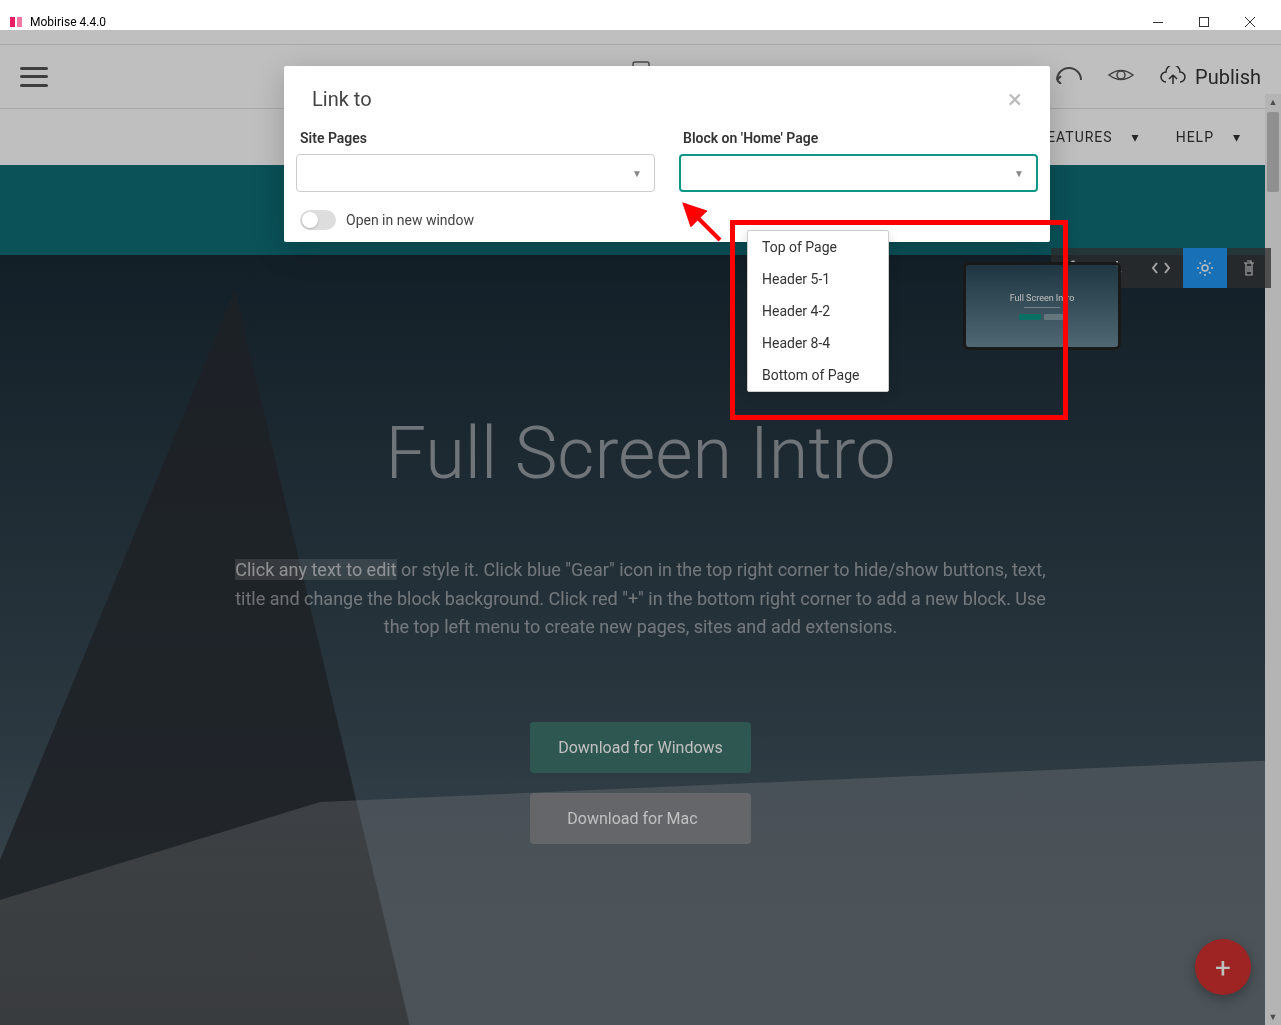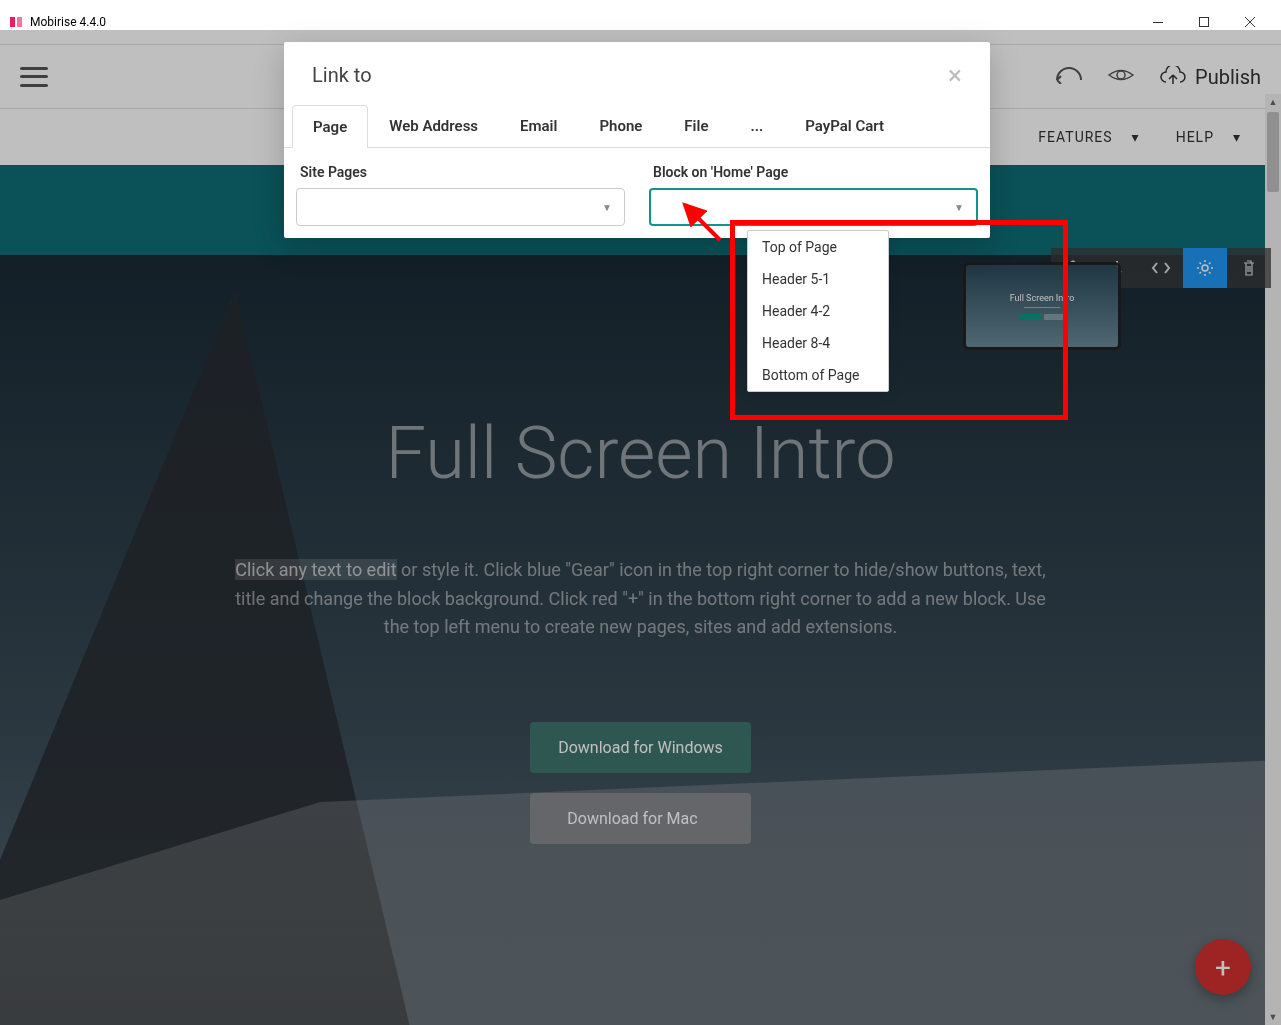--- a/index.html
+++ b/index.html
@@ -52,21 +52,21 @@
     .thumb-inner { width: 100%; height: 100%; background: linear-gradient(180deg, #2a4a5a 0%, #6a8a9a 100%); display: flex; flex-direction: column; align-items: center; justify-content: center; }
     .thumb-title { font-size: 9px; color: #fff; }
     
     
     .fab { position: absolute; bottom: 30px; right: 30px; width: 56px; height: 56px; border-radius: 50%; background: #d32f2f; color: #fff; font-size: 28px; display: flex; align-items: center; justify-content: center; cursor: pointer; box-shadow: 0 4px 12px rgba(0,0,0,0.3); z-index: 10; }
     
     
     .overlay { position: absolute; top: 30px; left: 0; right: 0; bottom: 0; background: rgba(0,0,0,0.25); z-index: 20; }
     
     
-    .modal { position: absolute; top: 42px; left: 284px; width: 706px; background: #fff; z-index: 30; border-radius: 2px; box-shadow: 0 8px 32px rgba(0,0,0,0.2); }
+    .modal { position: absolute; top: 66px; left: 284px; width: 766px; background: #fff; z-index: 30; border-radius: 2px; box-shadow: 0 8px 32px rgba(0,0,0,0.2); }
     .modal-header { padding: 18px 28px 0; display: flex; align-items: center; justify-content: space-between; }
     .modal-title { font-size: 20px; font-weight: 400; color: #444; }
     .modal-close { font-size: 26px; color: #bbb; cursor: pointer; }
     .modal-tabs { display: flex; padding: 14px 8px 0 8px; border-bottom: 1px solid #ddd; }
     .modal-tab { padding: 12px 20px; font-size: 15px; font-weight: 600; color: #333; cursor: pointer; border: 1px solid transparent; border-bottom: none; border-radius: 4px 4px 0 0; }
     .modal-tab.active { border-color: #ddd; background: #fff; position: relative; top: 1px; }
     .modal-body { padding: 16px 12px 12px; }
     .form-row { display: flex; gap: 24px; }
     .form-group { flex: 1; }
     .form-label { font-size: 14px; font-weight: 600; color: #333; margin-bottom: 8px; display: block; padding-left: 4px; }
@@ -225,43 +225,40 @@
   </div>
 </div>
 
 <div class="fab">+</div>
 
 <div class="modal">
   <div class="modal-header">
     <div class="modal-title">Link to</div>
     <div class="modal-close">×</div>
   </div>
-  <div class="modal-tabs">
-    <div class="modal-tab active">Page</div>
-    <div class="modal-tab">Web Address</div>
-    <div class="modal-tab">Email</div>
-    <div class="modal-tab">Phone</div>
-    <div class="modal-tab">File</div>
-    <div class="modal-tab">...</div>
-    <div class="modal-tab">PayPal Cart</div>
-  </div>
   <div class="modal-body">
     <div class="form-row">
       <div class="form-group">
         <label class="form-label">Site Pages</label>
         <div class="dropdown">
             <span class="dropdown-caret">▼</span>
           </div>
       </div>
       <div class="form-group">
         <label class="form-label">Block on 'Home' Page</label>
         <div class="dropdown active">
             <span class="dropdown-caret">▼</span>
           </div>
       </div>
+    </div>
+    <div class="toggle-row">
+      <div class="toggle">
+          <div class="toggle-knob"></div>
+        </div>
+      <span class="toggle-label">Open in new window</span>
     </div>
   </div>
 </div>
 
 <div class="dropdown-list">
   <div class="dropdown-item">Top of Page</div>
   <div class="dropdown-item">Header 5-1</div>
   <div class="dropdown-item">Header 4-2</div>
   <div class="dropdown-item">Header 8-4</div>
   <div class="dropdown-item">Bottom of Page</div>

